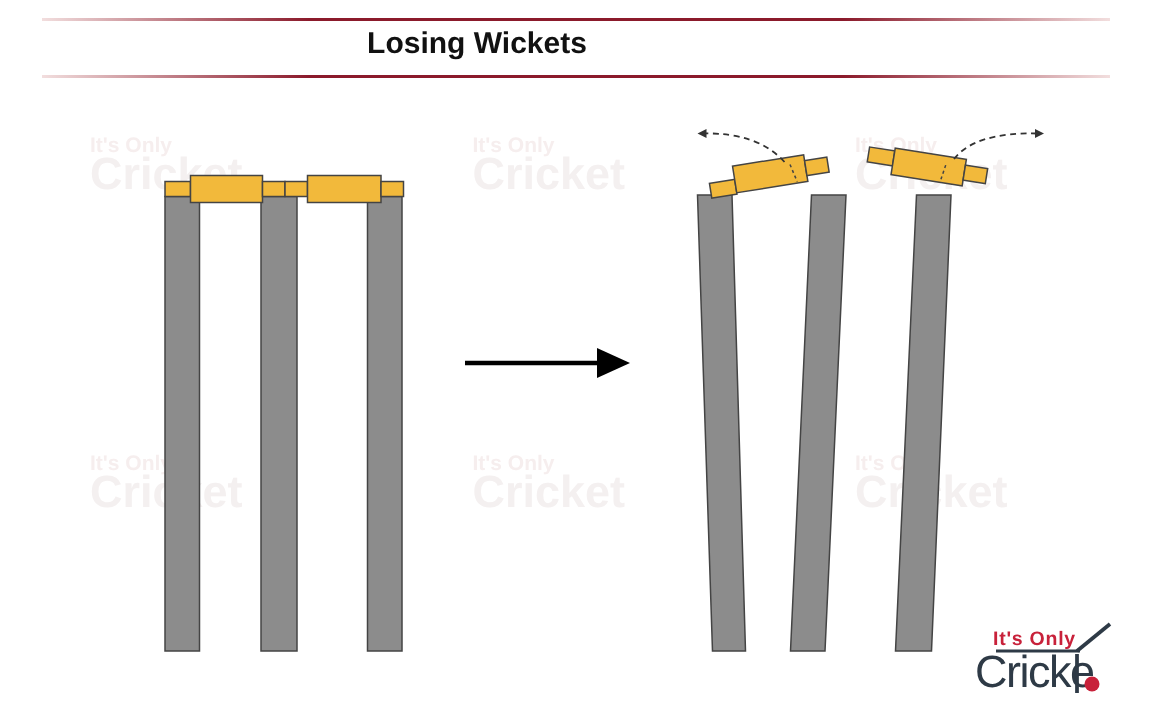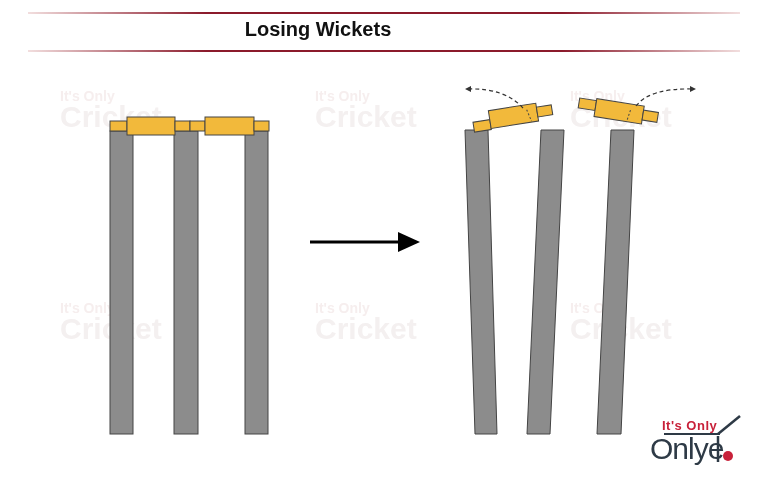--- a/index.html
+++ b/index.html
@@ -87,20 +87,20 @@
   </g>
   <polygon points="465,89 471,86 471,92" fill="#333"></polygon>
   <g fill="none" stroke="#333" stroke-width="1.2" stroke-dasharray="4,3">
     <path d="M636,106 Q650,88 692,89"></path>
   </g>
   <polygon points="696,89 690,86 690,92" fill="#333"></polygon>
 </svg>
 
 <div class="logo">
   <span class="l1">It's Only</span>
-  <span class="l2"><span>Only</span><span>e</span></span>
+  <span class="l2"><span>Crick</span><span>e</span></span>
   <svg width="110" height="60" style="position:absolute;left:0;top:0;">
     <line x1="24" y1="22" x2="80" y2="22" stroke="#2e3a46" stroke-width="2"></line>
     <line x1="78" y1="22" x2="100" y2="4" stroke="#2e3a46" stroke-width="2.5"></line>
     <line x1="78" y1="24" x2="78" y2="50" stroke="#2e3a46" stroke-width="2.5"></line>
     <circle cx="88" cy="44" r="5" fill="#c8213a"></circle>
   </svg>
 </div>
 
 </body></html>

